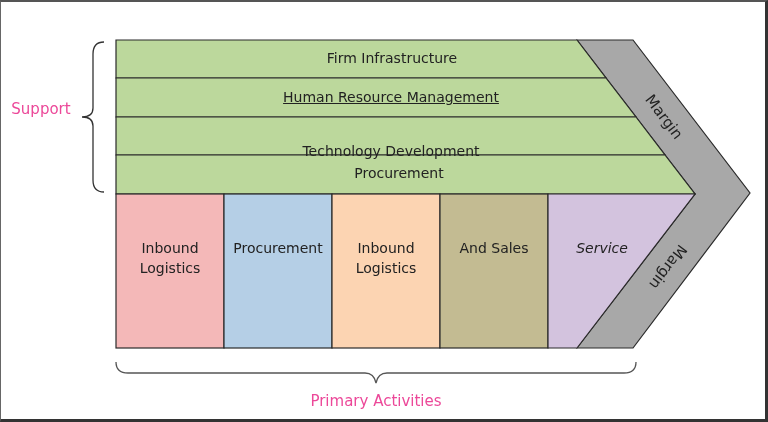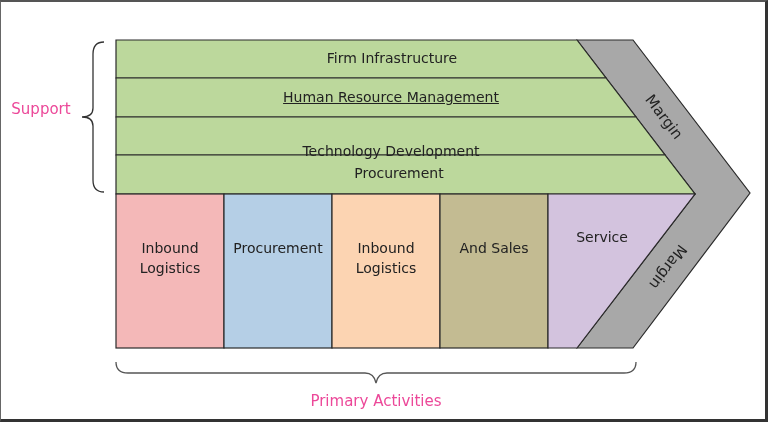--- a/index.html
+++ b/index.html
@@ -52,20 +52,20 @@
 <div class="lbl" style="left:224px; top:238px; width:108px;">
   <div>Procurement</div>
 </div>
 <div class="lbl" style="left:332px; top:238px; width:108px;">
   <div>Inbound</div>
   <div>Logistics</div>
 </div>
 <div class="lbl" style="left:440px; top:238px; width:108px;">
   <div>And Sales</div>
 </div>
-<div class="lbl" style="left:548px; top:227px; width:108px;">
+<div class="lbl" style="left:548px; top:238px; width:108px;font-style:italic;">
   <div>Service</div>
 </div>
 
 <div class="side-lbl" style="left:2px; top:100px; width:78px;">
   <div>Support</div>
 </div>
 <div class="side-lbl" style="left:276px; top:392px; width:200px;">Primary Activities</div>
 
 </body></html>

